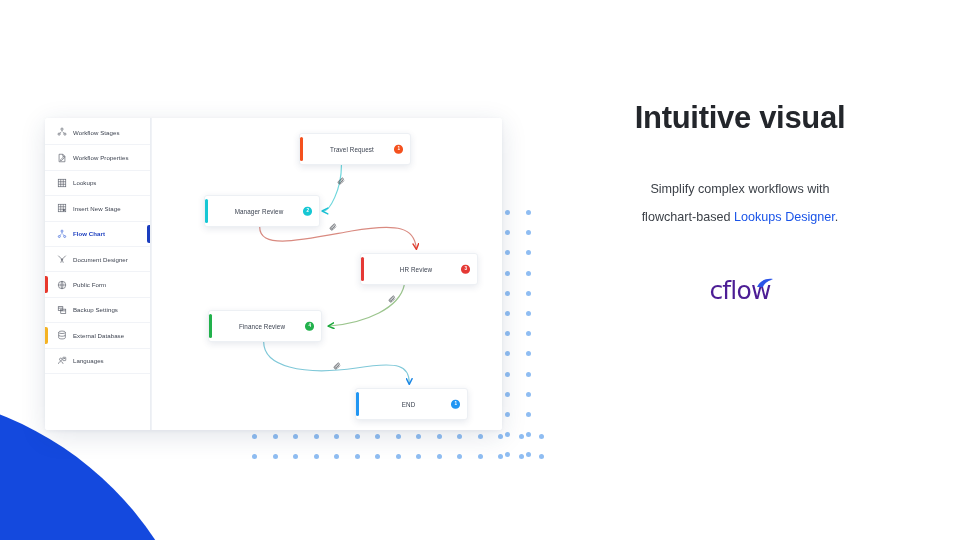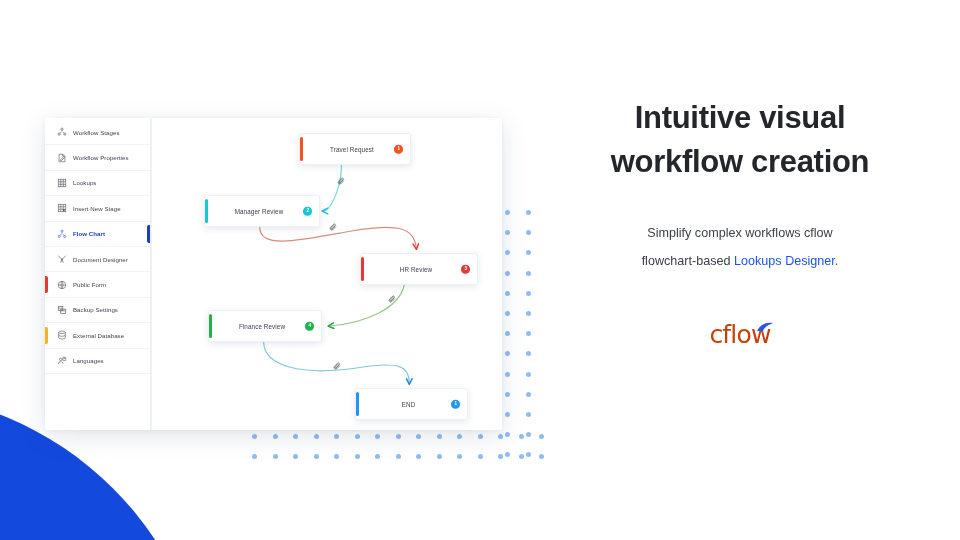--- a/index.html
+++ b/index.html
@@ -130,21 +130,21 @@
   }
   .subhead {
     margin-top:35px;
     font-size:12.6px; line-height:2.25; color:#3c4148;
   }
   .subhead .hl { color:#1A54E8; }
   .logo-wrap { margin-top:44px; display:flex; justify-content:center; }
   .logo { position:relative; color:#2B54E8; }
   .logo-text {
     font-size:25px; font-weight:normal; letter-spacing:-0.8px;
-    color:#c2410c; font-family:"DejaVu Sans", sans-serif;
+    color:#4c1d95; font-family:"DejaVu Sans", sans-serif;
   }
   .swoosh { position:absolute; right:-3px; top:2px; }
 </style>
 </head>
 <body>
 
 <div id="stage">
 
   <div class="blue-blob"></div>
 
@@ -391,24 +391,23 @@
         <span class="n-label">END</span>
         <span class="badge" style="background: rgb(33, 150, 243);">1</span>
       </div>
 
     </div>
   </div>
 
   <div class="right-col">
     <div class="headline">
       <div>Intuitive visual</div>
-      <div>workflow creation</div>
     </div>
     <div class="subhead">
-      <div>Simplify complex workflows cflow</div>
+      <div>Simplify complex workflows with</div>
       <div>
         <span>flowchart-based </span><span class="hl">Lookups Designer</span><span>.</span>
       </div>
     </div>
     <div class="logo-wrap">
       <div class="logo">
         <span class="logo-text">cflow</span>
         <svg class="swoosh" width="18" height="12" viewBox="0 0 18 12">
           <path d="M1,9 C4,2 11,0 17,1 C13,3 9,4 7,9 Z" fill="#2B54E8"></path>
         </svg>

